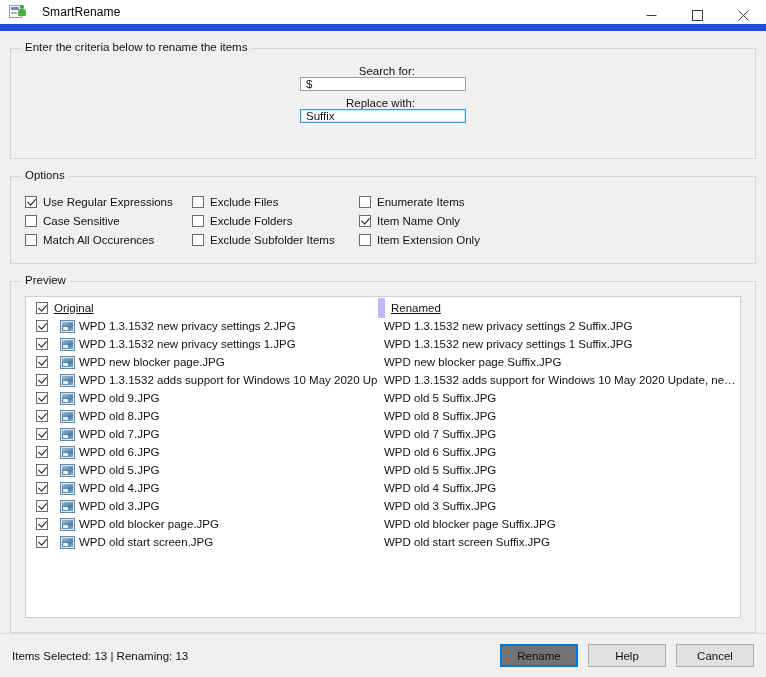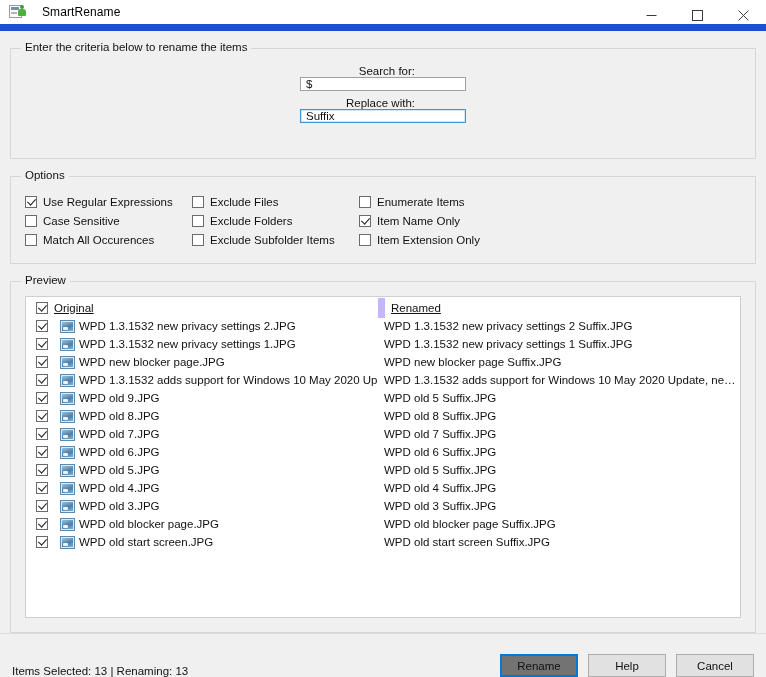--- a/index.html
+++ b/index.html
@@ -280,21 +280,21 @@
     overflow: hidden;
   }
 
   
   .statusbar {
     height: 44px;
     min-height: 44px;
     background: #f0f0f0;
     border-top: 1px solid #dcdcdc;
     display: flex;
-    align-items: flex-end;
+    align-items: center;
     padding: 0 12px;
   }
   .status-text {
     font-size: 11.5px;
     color: #111111;
     flex: 1;
     white-space: nowrap;
   }
   .btn {
     height: 23px;

